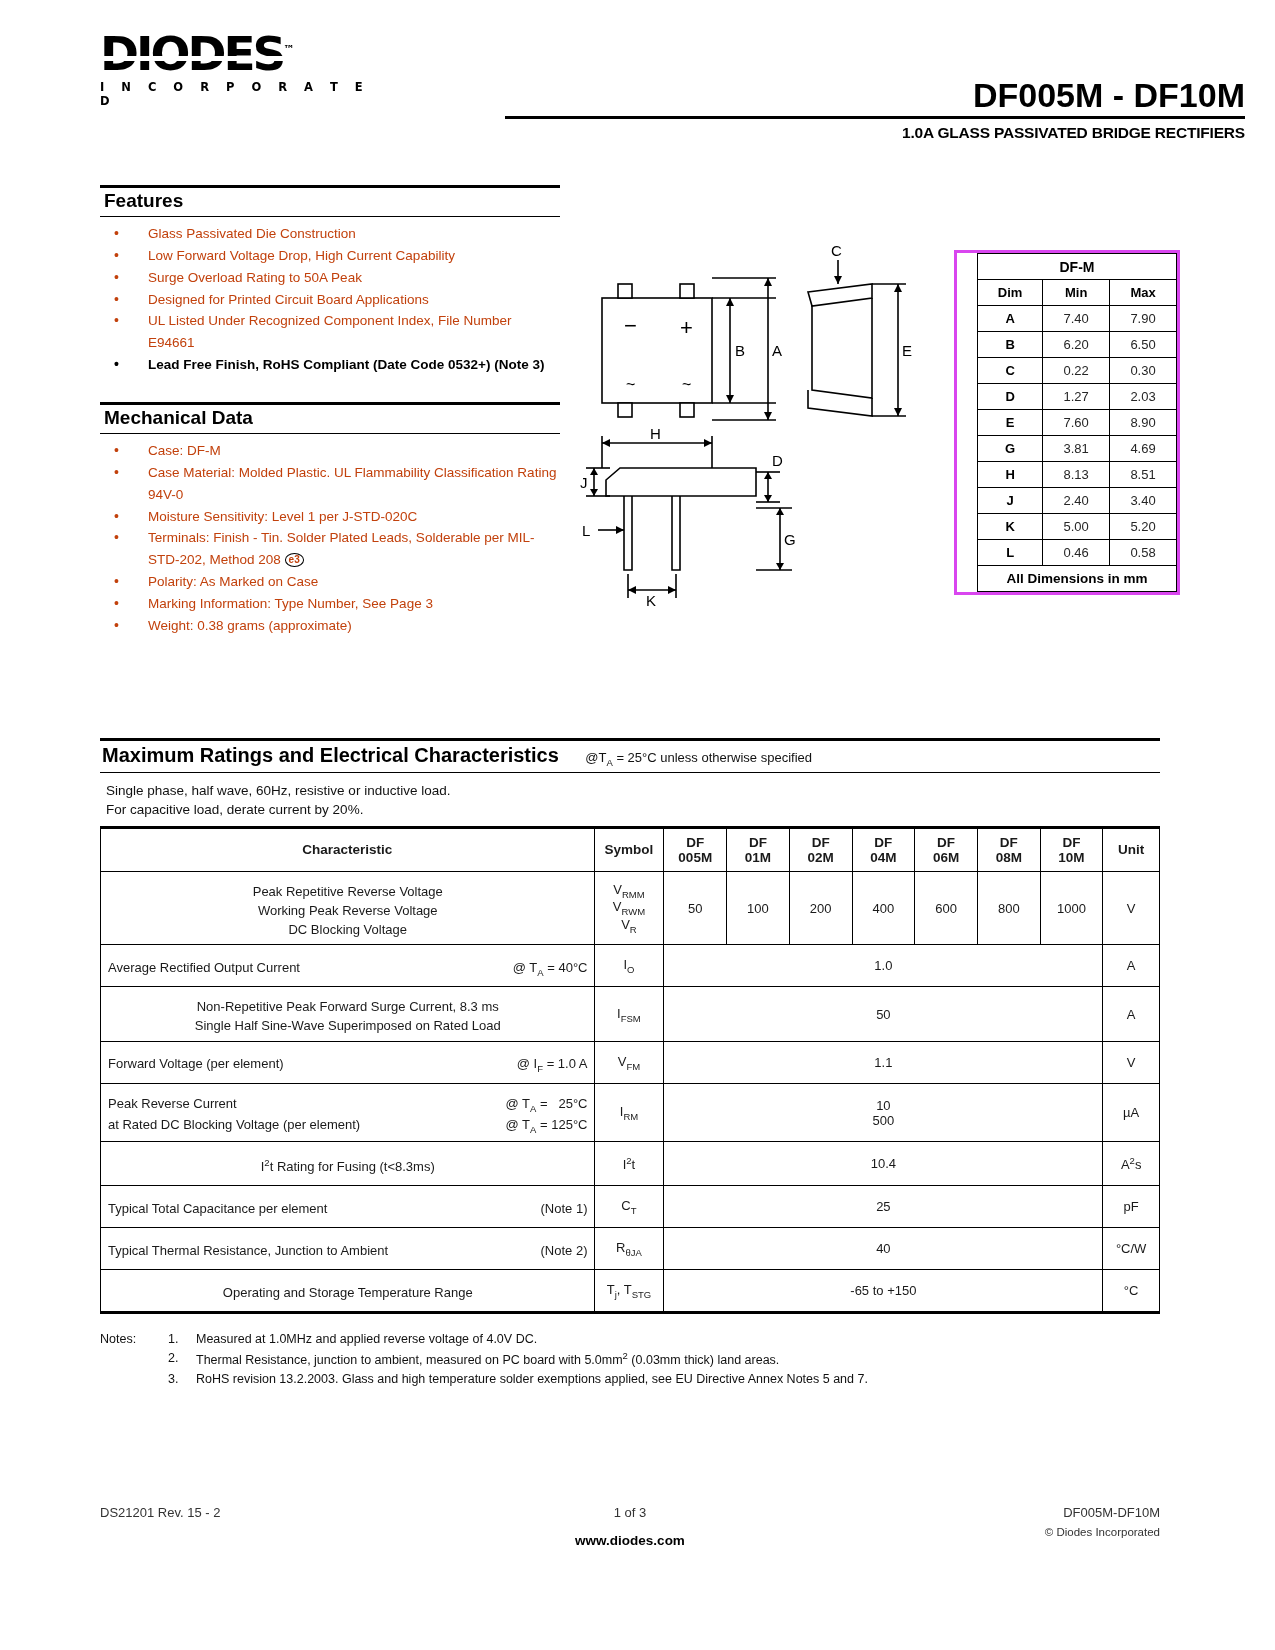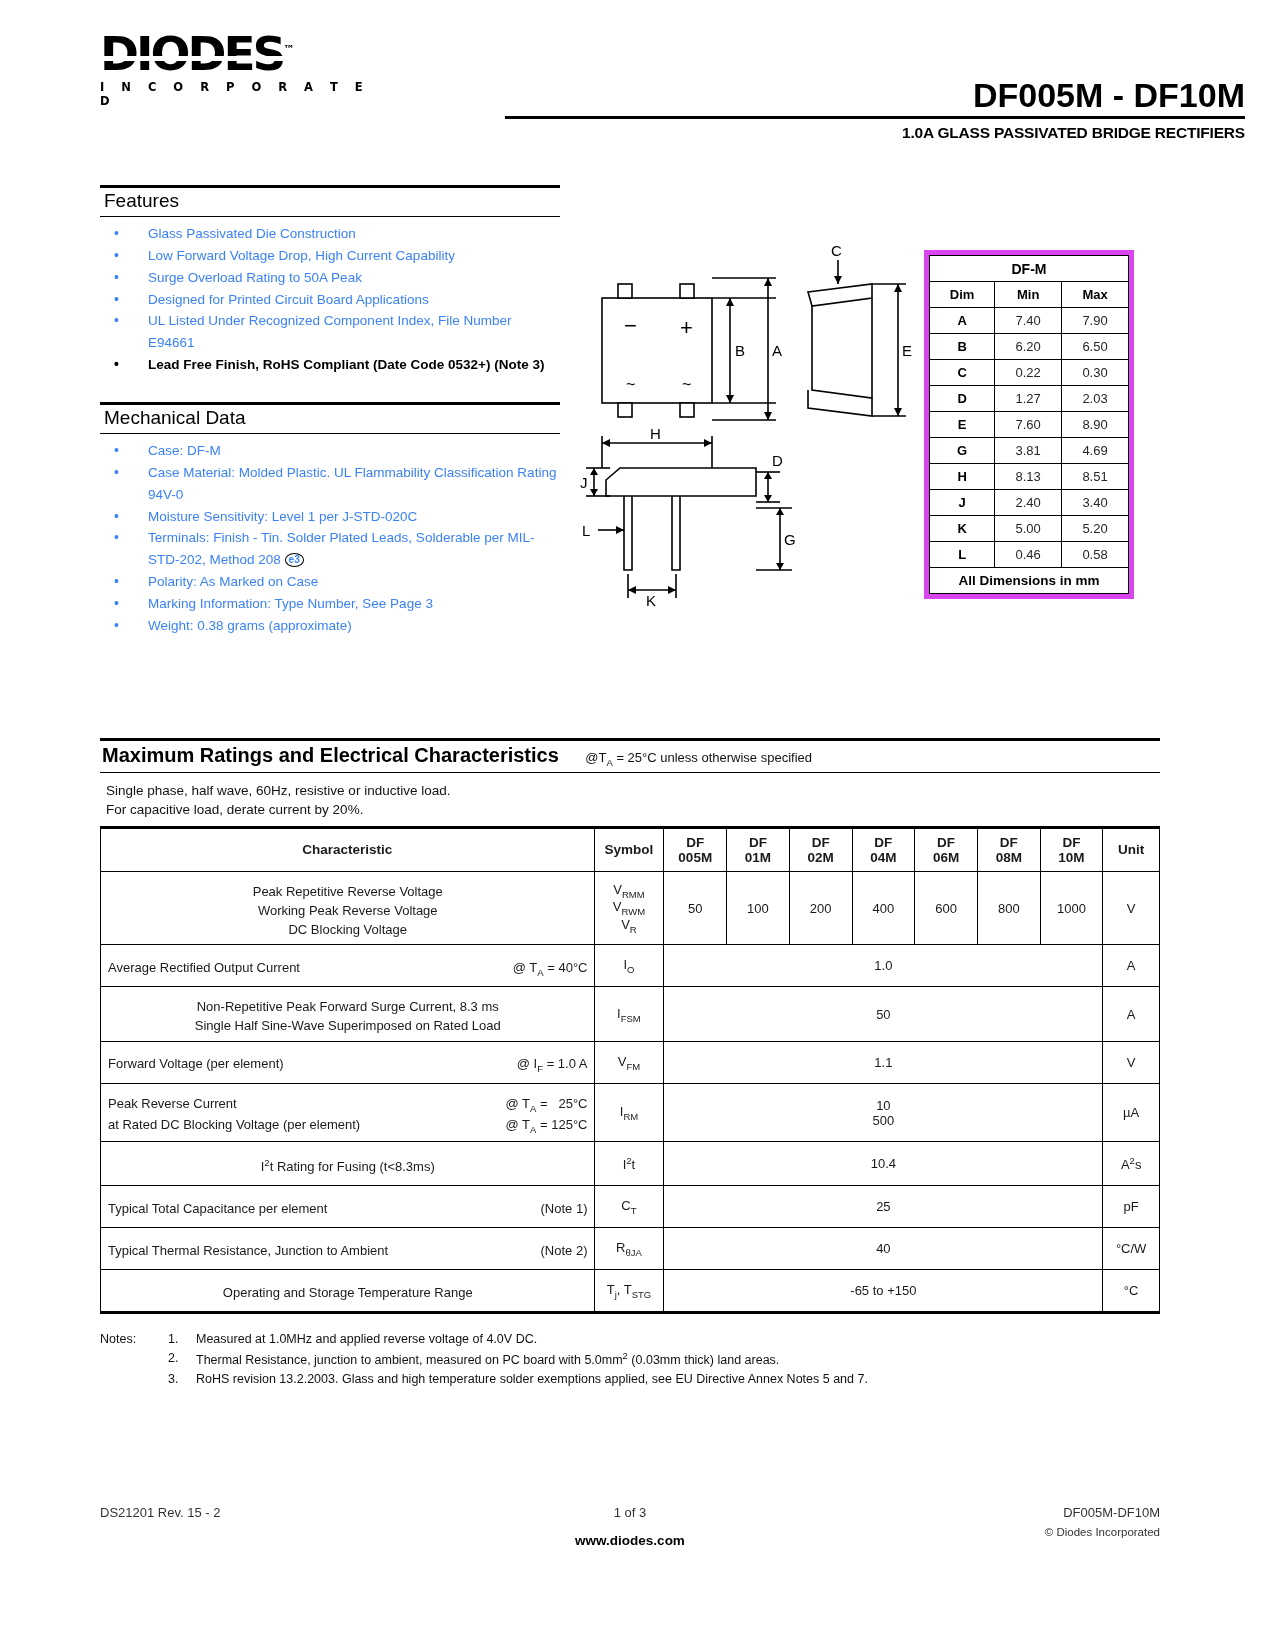--- a/index.html
+++ b/index.html
@@ -22,27 +22,27 @@
   .logo-sub { font-family:"DejaVu Sans", sans-serif; font-weight:bold; font-size:11.5px;
               letter-spacing:6.5px; margin-top:3px; }
   .title-block { position:absolute; right:30px; top:78px; width:740px; text-align:right; }
   .doc-title { font-family:"Liberation Sans", sans-serif; font-weight:bold; font-size:34px;
                letter-spacing:0px; line-height:1.05; }
   .doc-title-rule { border-bottom:3px solid #000; margin:2px 0 5px 0; }
   .doc-subtitle { font-weight:bold; font-size:15.5px; letter-spacing:-0.2px; }
 
   
   .sec { position:relative; }
-  .sec-head { font-weight:normal; font-size:19px; padding:2px 0 4px 4px; }
+  .sec-head { font-weight:bold; font-size:19px; padding:2px 0 4px 4px; }
   .rule-thick { border-top:3px solid #000; }
   .rule-thin { border-top:1.5px solid #000; }
 
   ul.bul { list-style:none; margin:6px 0 0 0; padding:0; }
   ul.bul li { position:relative; padding-left:48px; font-size:13.5px; line-height:1.62;
-              color:#3b82f6; }
+              color:#c2410c; }
   ul.bul li:before { content:"\2022"; position:absolute; left:14px; top:-1px; font-size:14px; }
   ul.bul li.b { font-weight:bold; color:#000; }
 
   .e3 { display:inline-block; border:1.6px solid #000; border-radius:50%;
         padding:0 3px; font-size:10px; font-weight:bold; line-height:1.15;
         position:relative; top:-1px; }
 
   
   .leftcol { position:absolute; left:100px; top:185px; width:460px; }
 
@@ -50,21 +50,21 @@
   .drawings { position:absolute; left:580px; top:240px; width:340px; height:390px; }
 
   
   .dimtable { position:absolute; left:936px; top:250px; width:200px;
               border-collapse:collapse; font-size:13px; }
   .dimtable td, .dimtable th { border:1px solid #000; text-align:center; padding:4px 2px;
             height:26px; }
   .dimtable td.dim { font-weight:bold; }
   .dimtable td.val { color:#262626; }
   .dimtable tr.hdr td { font-weight:bold; }
-  .dimtable-wrap { position:absolute; left:924px; top:250px; border:5px solid #d946ef; }
+  .dimtable-wrap { position:absolute; left:954px; top:250px; border:3px solid #d946ef;padding-left:20px; }
 
   
   .ratings { position:absolute; left:100px; top:738px; width:1060px;border-radius:11px; }
   .ratings-title { font-weight:bold; font-size:20px; display:inline-block; }
   .ratings-cond { font-size:13px; display:inline-block; margin-left:22px; color:#111; }
   .pre-note { font-size:13.5px; line-height:1.45; margin:8px 0 6px 6px; color:#111; }
 
   table.main { border-collapse:collapse; width:1060px; font-size:13px; }
   table.main td, table.main th { border:1px solid #000; color:#1a1a1a; }
   table.main thead th { font-weight:bold; text-align:center; font-size:13.5px;

